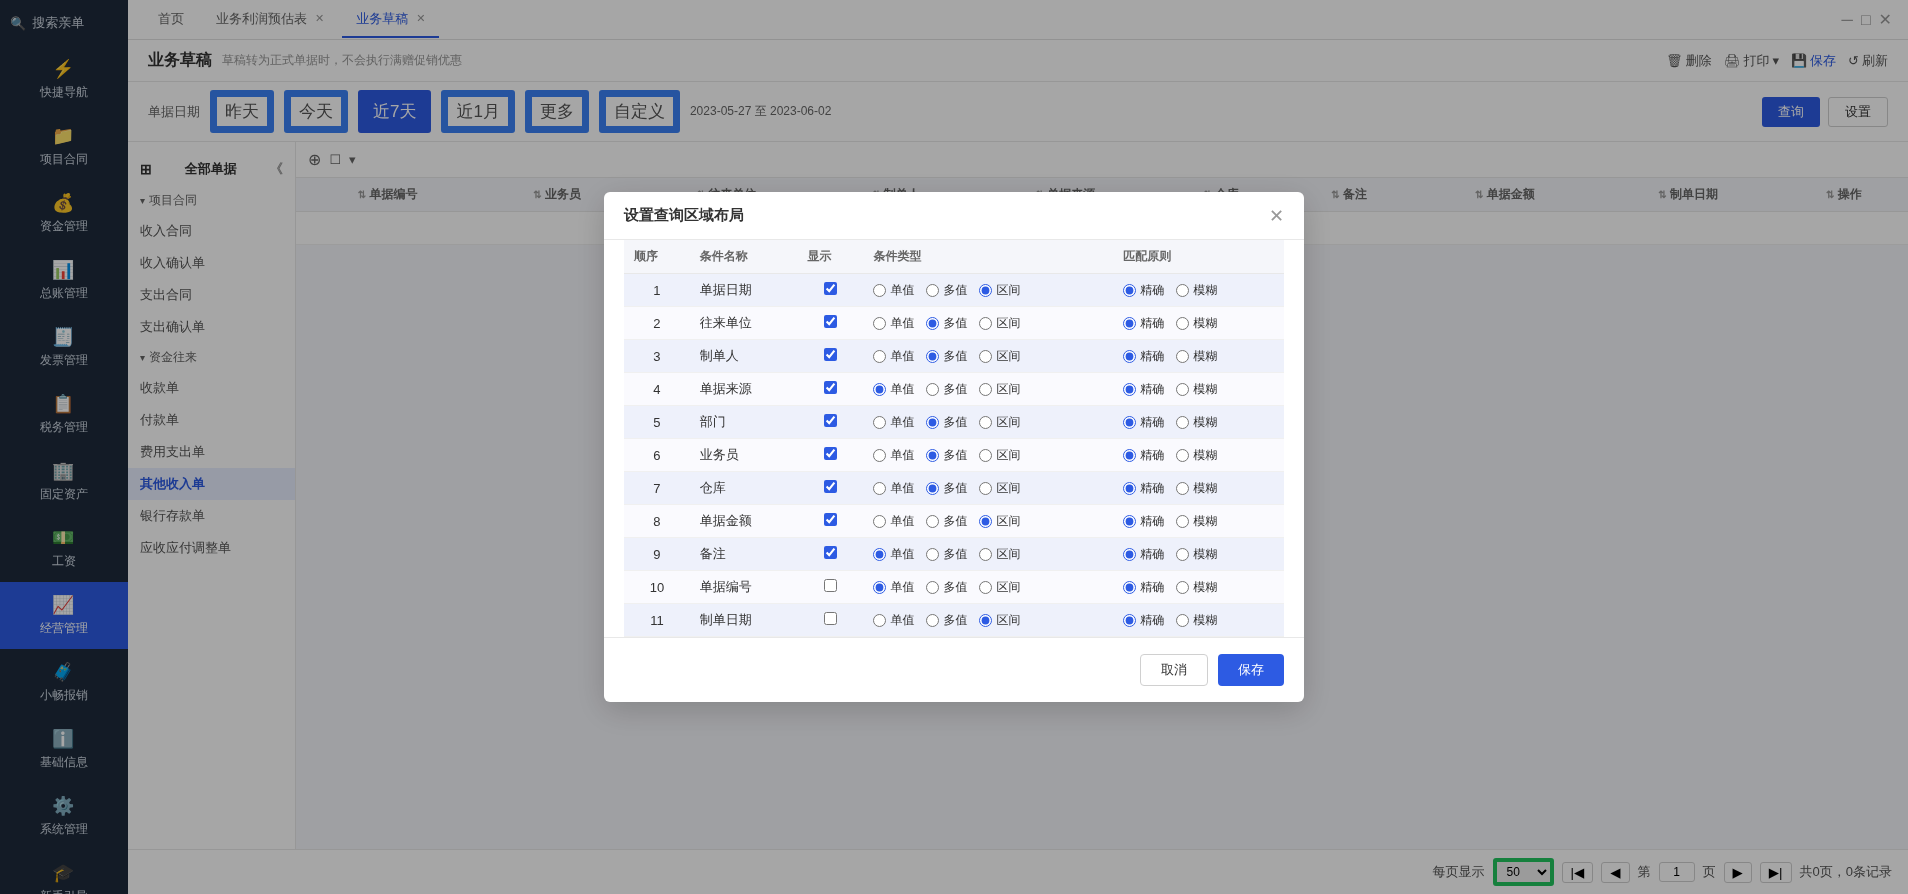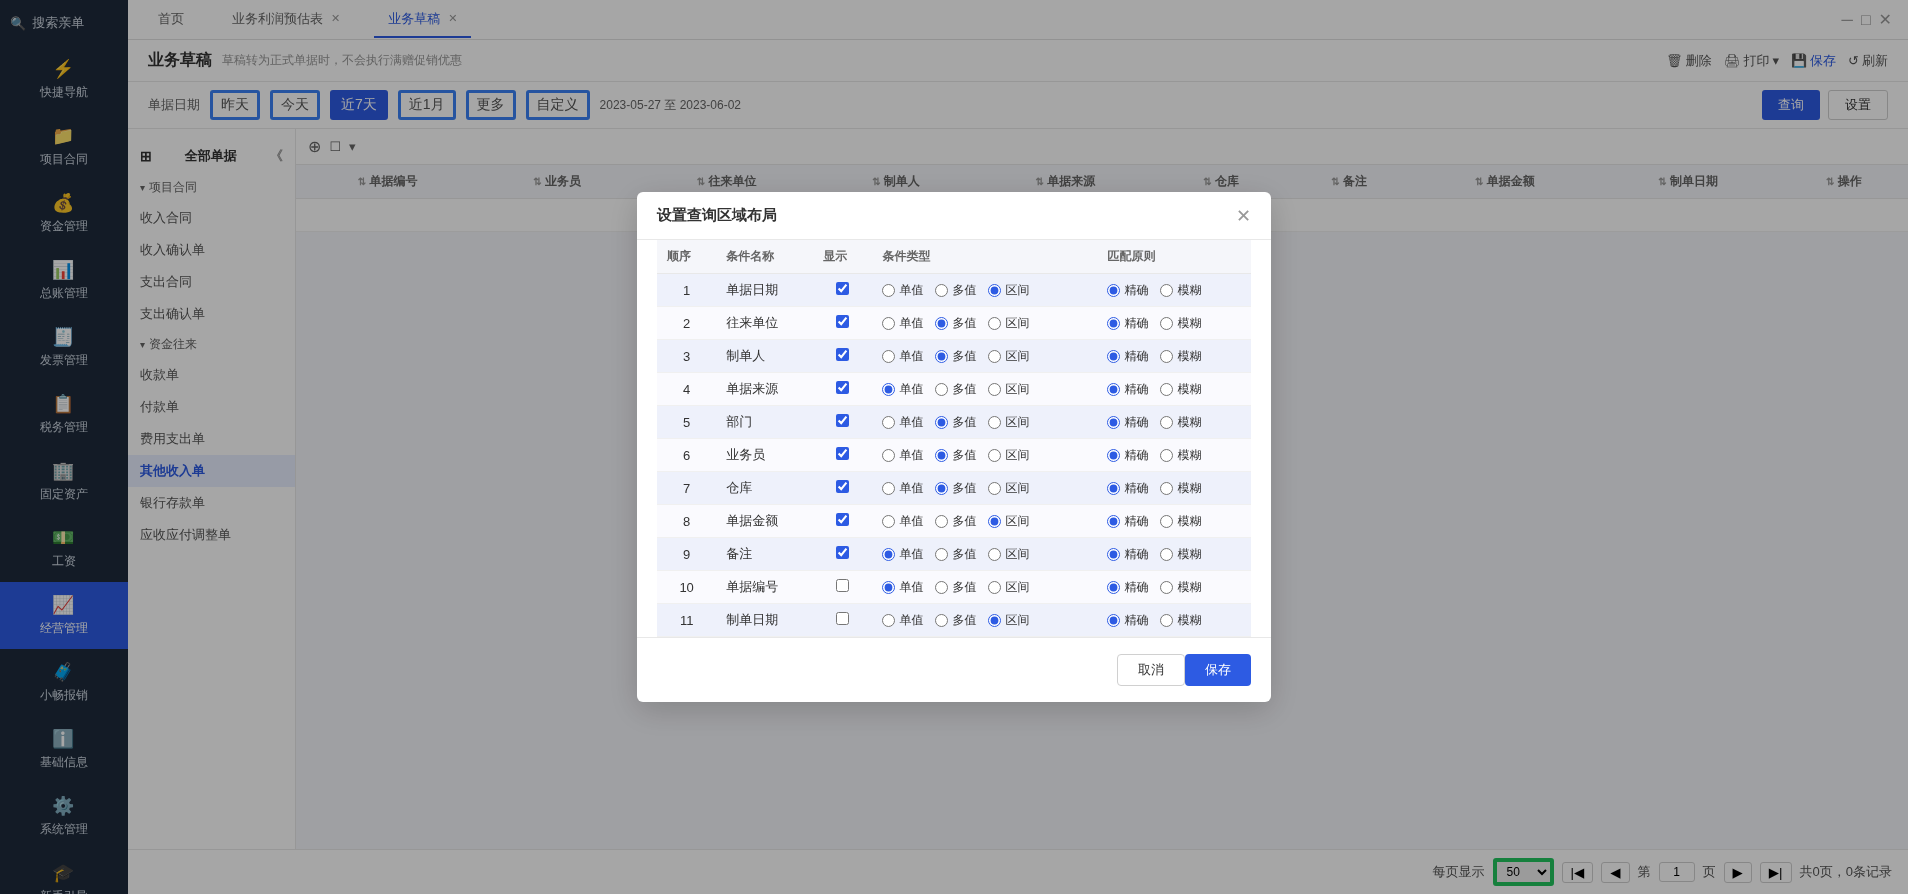--- a/index.html
+++ b/index.html
@@ -30,21 +30,21 @@
     .page-title-area { display: flex; align-items: center; gap: 10px; }
     .page-title { font-size: 16px; font-weight: bold; color: #333; }
     .page-subtitle { font-size: 12px; color: #999; }
     .header-actions { display: flex; align-items: center; gap: 12px; }
     .header-btn { font-size: 13px; color: #555; cursor: pointer; display: flex; align-items: center; gap: 3px; }
     .header-btn.primary { color: #2d5be3; }
 
     
     .filter-bar { background: #fff; padding: 8px 20px; border-bottom: 1px solid #e8e8e8; display: flex; align-items: center; gap: 10px; }
     .filter-label { color: #666; font-size: 13px; }
-    .filter-btn { padding: 3px 8px; border-radius: 3px; border: 3px solid #3b82f6; font-size: 14px; cursor: pointer; color: #555; background: #fff; }
+    .filter-btn { padding: 3px 8px; border-radius: 3px; border: 7px solid #3b82f6; font-size: 17px; cursor: pointer; color: #555; background: #fff; }
     .filter-btn.active-date { background: #2d5be3; color: #fff; border-color: #2d5be3; }
     .date-range { font-size: 12px; color: #666; }
     .query-btn { background: #2d5be3; color: #fff; border: none; padding: 0 16px; border-radius: 3px; font-size: 13px; cursor: pointer; margin-left: auto; text-align: right; }
     .set-btn { background: #fff; color: #333; border: 1px solid #d0d0d0; padding: 5px 16px; border-radius: 3px; font-size: 13px; cursor: pointer; }
 
     
     .content-area { flex: 1; display: flex; overflow: hidden; background: #f5f6fa; }
 
     
     .left-nav { width: 168px; background: #fff; border-right: 1px solid #e8e8e8; overflow-y: auto; padding: 10px 0; flex-shrink: 0; }
@@ -68,21 +68,21 @@
     th { background: #f5f6fa; padding: 8px 10px; font-size: 12px; color: #666; border-bottom: 1px solid #e8e8e8; white-space: nowrap; }
     td { padding: 7px 10px; font-size: 12px; color: #333; border-bottom: 1px solid #f0f0f0; white-space: nowrap; }
 
     
     .bottom-bar { background: #fff; border-top: 1px solid #e8e8e8; padding: 8px 16px; display: flex; align-items: center; justify-content: flex-end; gap: 8px; font-size: 13px; color: #555; }
     .page-size-select { border: 4px solid #22c55e; border-radius: 3px; padding: 2px 6px; font-size: 12px; }
     .page-nav-btn { border: 1px solid #d0d0d0; background: #fff; padding: 2px 8px; cursor: pointer; border-radius: 3px; }
 
     
     .modal-overlay { position: fixed; inset: 0; background: rgba(0,0,0,0.35); display: flex; align-items: center; justify-content: center; z-index: 1000; }
-    .modal { background: #fff; border-radius: 6px; box-shadow: 0 8px 32px rgba(0,0,0,0.18); width: 634px; max-height: 620px; display: flex; flex-direction: column; }
+    .modal { background: #fff; border-radius: 6px; box-shadow: 0 8px 32px rgba(0,0,0,0.18); width: 700px; max-height: 620px; display: flex; flex-direction: column; }
     .modal-header { padding: 14px 20px; border-bottom: 1px solid #e8e8e8; display: flex; align-items: center; justify-content: space-between; }
     .modal-title { font-size: 15px; font-weight: bold; color: #333; }
     .modal-close { color: #999; font-size: 18px; cursor: pointer; line-height: 1; }
     .modal-body { flex: 1; overflow: hidden; display: flex; flex-direction: column; }
 
     
     .modal-tabs { display: flex; padding: 0 20px; border-bottom: 1px solid #e8e8e8; }
     .modal-tab { padding: 10px 16px; font-size: 13px; cursor: pointer; color: #666; border-bottom: 2px solid transparent; }
     .modal-tab.active { color: #2d5be3; border-bottom: 2px solid #2d5be3; }
 
@@ -99,21 +99,21 @@
     .modal-table td { padding: 7px 10px; font-size: 13px; border-bottom: 1px solid #f0f0f0; }
     .modal-table tr:nth-child(even) { background: #fafafe; }
     .modal-table tr.row-highlight { background: #eef1fb; }
 
     .radio-group { display: flex; align-items: center; gap: 12px; }
     .radio-item { display: flex; align-items: center; gap: 4px; cursor: pointer; font-size: 12px; white-space: nowrap; }
     .radio-item input[type=radio] { accent-color: #2d5be3; cursor: pointer; }
     input[type=checkbox] { accent-color: #2d5be3; cursor: pointer; }
 
     
-    .modal-footer { padding: 16px 20px; border-top: 1px solid #e8e8e8; display: flex; justify-content: flex-end; }
+    .modal-footer { padding: 16px 20px; border-top: 1px solid #e8e8e8; display: flex; justify-content: flex-end; gap: 10px; }
     .btn-cancel { background: #fff; border: 1px solid #d0d0d0; color: #333; padding: 6px 20px; border-radius: 4px; font-size: 13px; cursor: pointer; }
     .btn-save { background: #2d5be3; border: none; color: #fff; padding: 6px 20px; border-radius: 4px; font-size: 13px; cursor: pointer; }
 
     
     ::-webkit-scrollbar { width: 6px; height: 6px; }
     ::-webkit-scrollbar-track { background: #f0f0f0; }
     ::-webkit-scrollbar-thumb { background: #ccc; border-radius: 3px; }
   </style>
 </head>
 <body>
@@ -177,21 +177,21 @@
         <div class="sidebar-item">
           <span class="sidebar-icon">🎓</span>
           <span>新手引导</span>
         </div>
       </div>
   </div>
 
   <div class="main-area">
 
     <div class="top-tabs">
-      <div id="tabs-container" style="display:flex;align-items:center;gap:20px;flex:1;">
+      <div id="tabs-container" style="display:flex;align-items:center;gap:4px;flex:1;">
           <div class="tab">
             <span>首页</span>
           </div>
           <div class="tab">
             <span>业务利润预估表</span>
             <span class="close-btn">✕</span>
           </div>
           <div class="tab active">
             <span>业务草稿</span>
             <span class="close-btn">✕</span>

